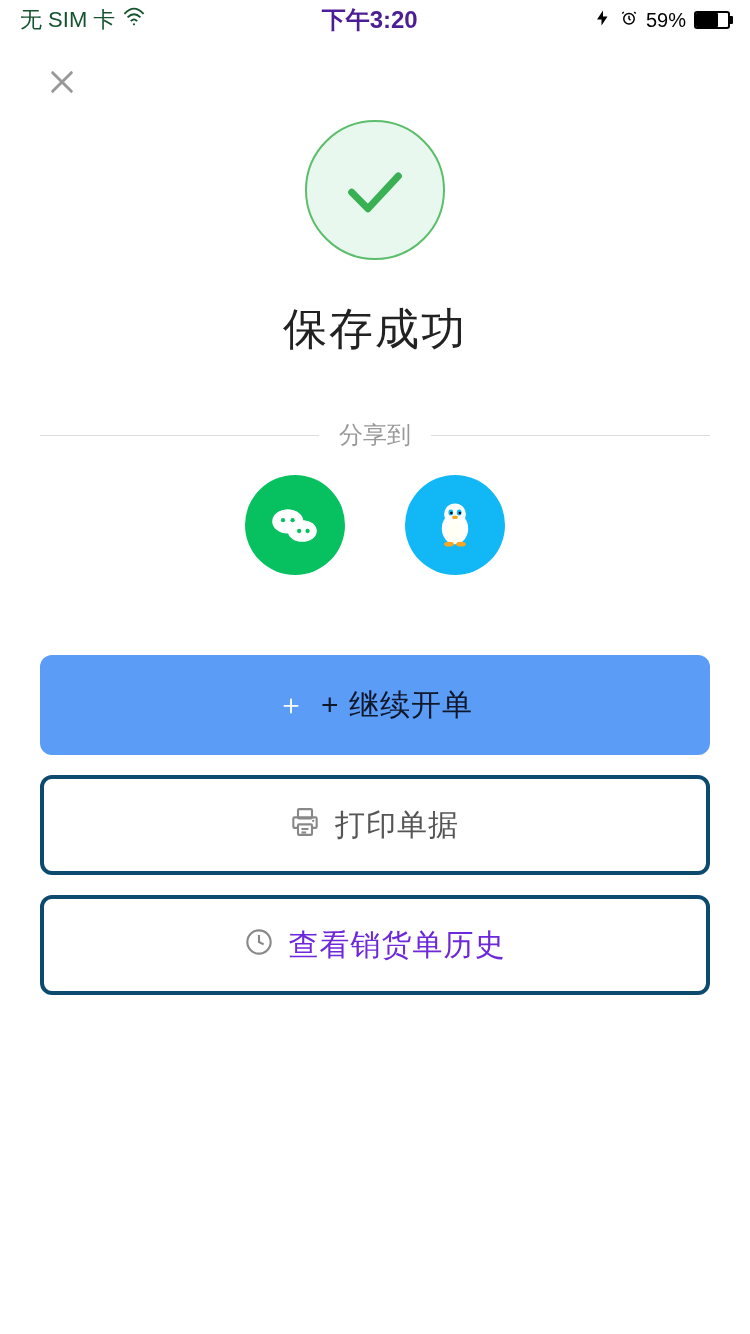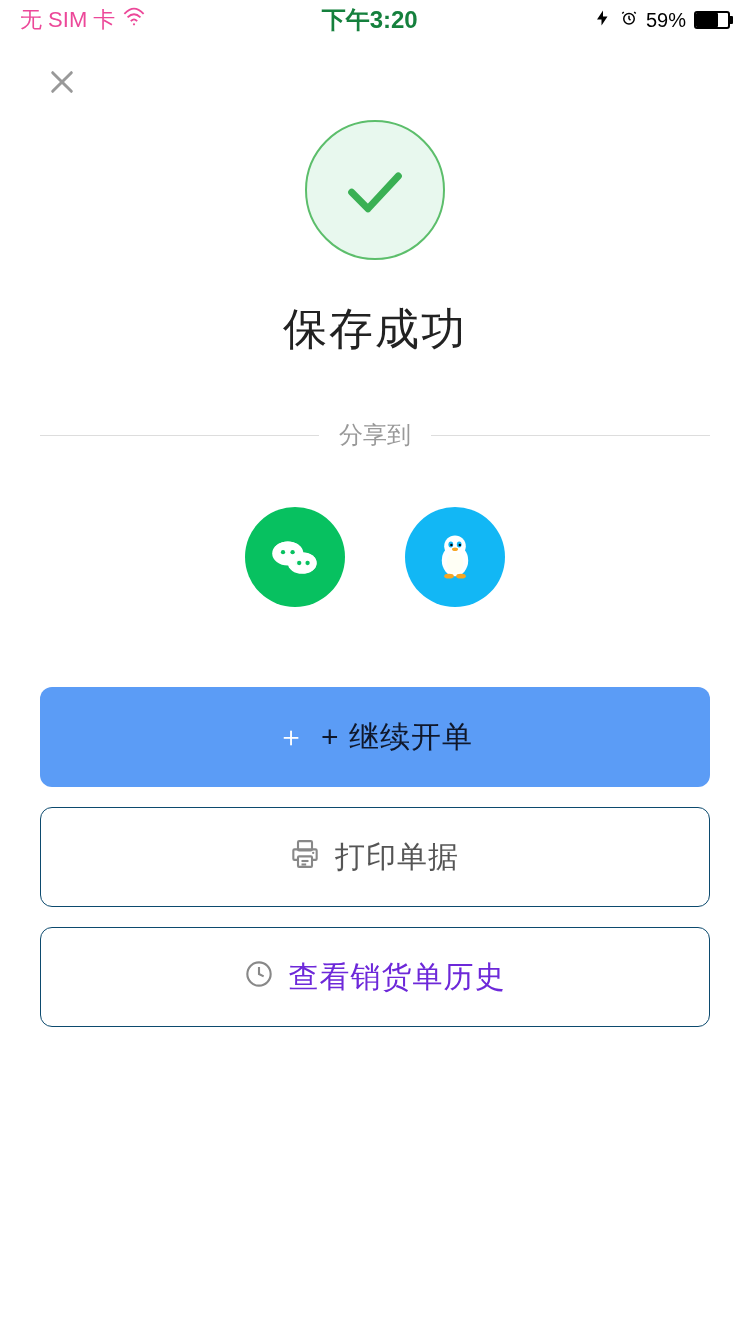--- a/index.html
+++ b/index.html
@@ -23,27 +23,27 @@
       align-items: center;
       justify-content: space-between;
       padding: 0 20px;
       flex-shrink: 0;
     }
     .status-left {
       display: flex;
       align-items: center;
       gap: 8px;
       font-size: 22px;
-      color: #ec4899;
+      color: #14532d;
       font-weight: 500;
     }
     .status-center {
       font-size: 24px;
       font-weight: 600;
-      color: #15803d;
+      color: #4c1d95;
     }
     .status-right {
       display: flex;
       align-items: center;
       gap: 8px;
       font-size: 20px;
       color: #000;
     }
     .battery {
       width: 36px;
@@ -125,21 +125,21 @@
       margin-bottom: 60px;
       letter-spacing: 2px;
     }
 
     
     .share-divider {
       width: 100%;
       display: flex;
       align-items: center;
       gap: 20px;
-      margin-bottom: 56px;
+      margin-bottom: 24px;
     }
     .divider-line {
       flex: 1;
       height: 1px;
       background: #ddd;
     }
     .share-label {
       font-size: 24px;
       color: #999;
       white-space: nowrap;
@@ -182,21 +182,21 @@
       margin-bottom: 20px;
     }
     .primary-btn {
       background: #5b9cf6;
       color: #ffffff;
       border: none;
     }
     .secondary-btn {
       background: #ffffff;
       color: #555;
-      border: 1px solid #0c4a6e;
+      border: 4px solid #0c4a6e;
     }
     .btn-icon {
       font-size: 28px;
       color: #888;
     }
     .btn-icon-white {
       font-size: 28px;
       color: #fff;
     }
   </style>

